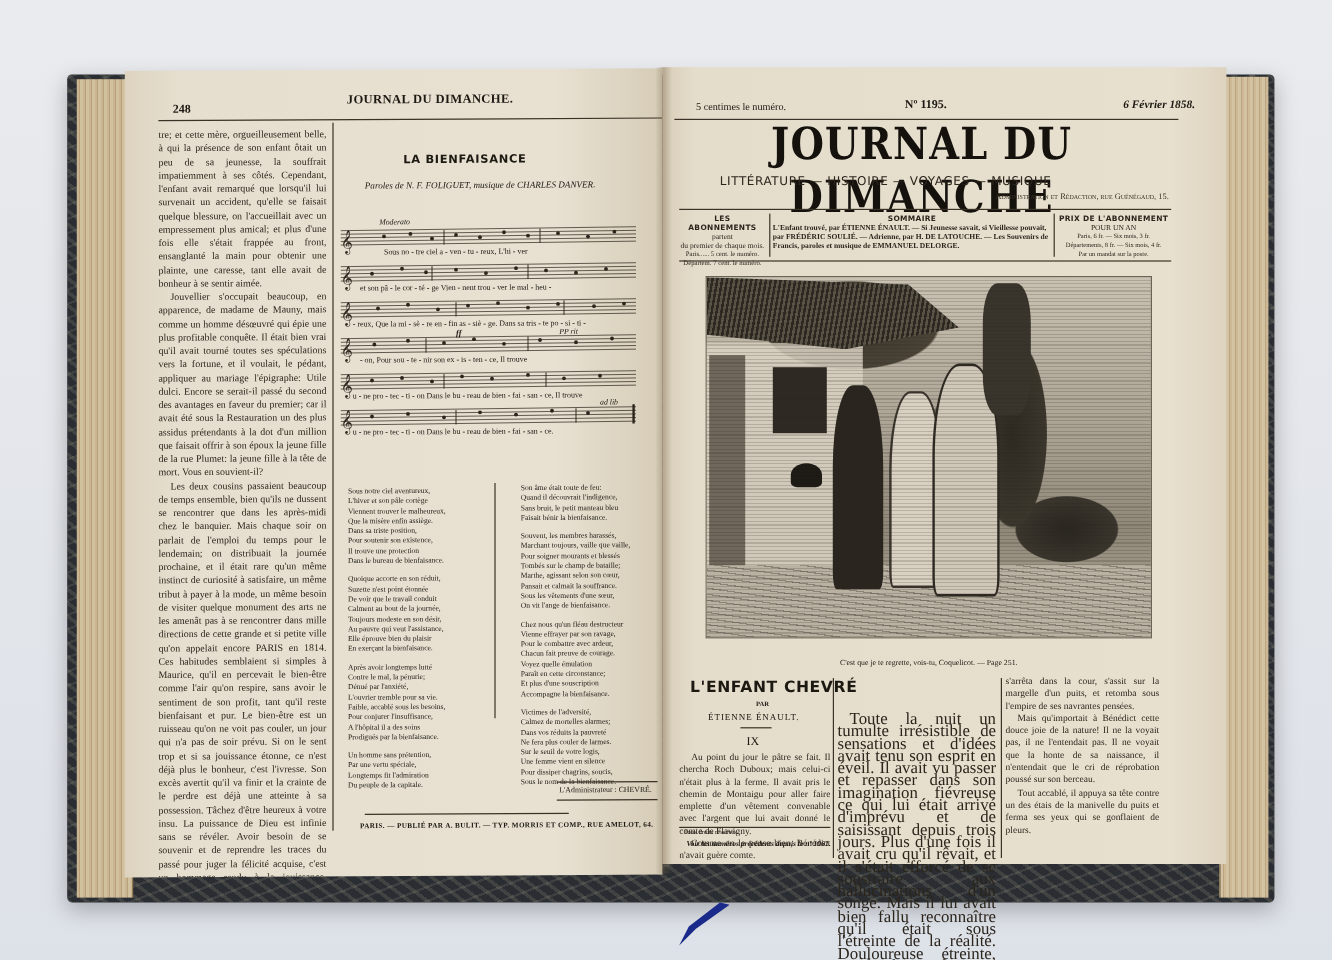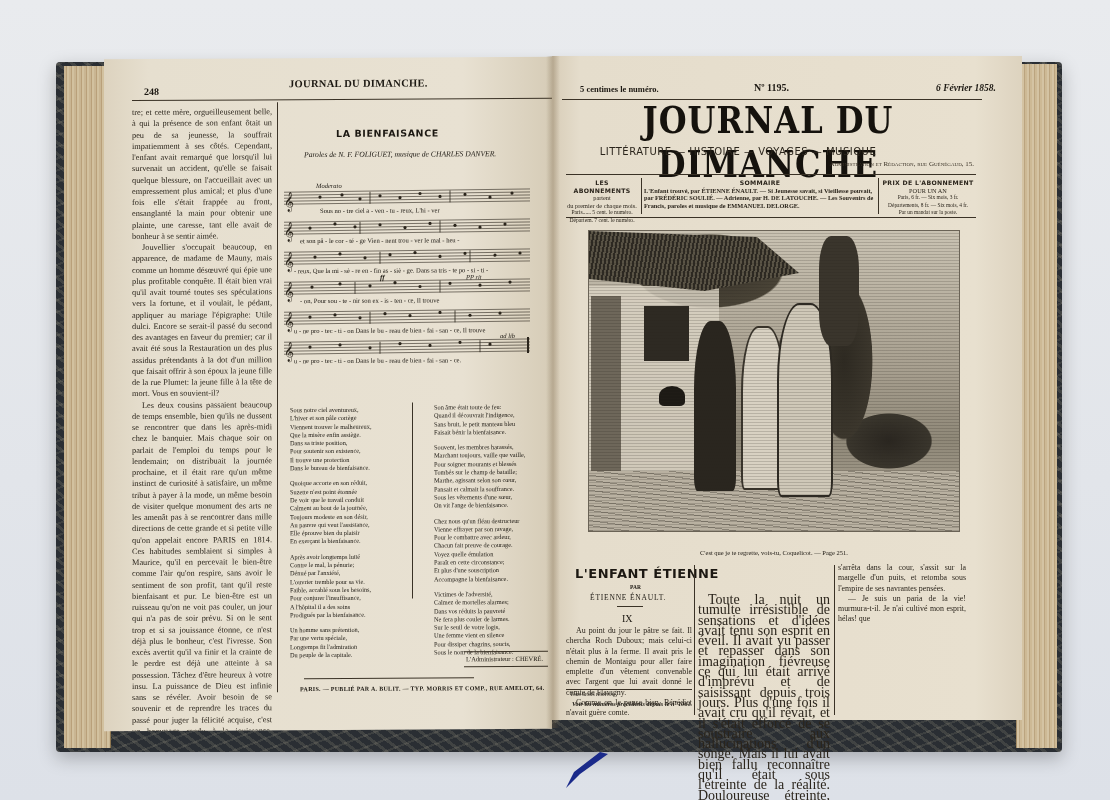--- a/index.html
+++ b/index.html
@@ -262,21 +262,21 @@
   </div>
 
   <div class="rule" style="left:360px;top:594px;width:84px;height:1px;"></div>
   <div class="t" style="left:362px;top:598px;font-size:6.5px;">L'Administrateur : CHEVRÉ.</div>
   <div class="rule" style="left:360px;top:609px;width:84px;height:1px;"></div>
   <div class="rule" style="left:200px;top:620px;width:170px;height:1px;"></div>
   <div class="t" style="left:196px;top:628px;font-size:6px;font-weight:bold;letter-spacing:.3px;">PARIS. — PUBLIÉ PAR A. BULIT. — TYP. MORRIS ET COMP., RUE AMELOT, 64.</div>
 </div>
 
 <div class="page page-right">
-  <div class="t" style="left:28px;top:28px;font-size:8.5px;font-weight:bold;text-align:right;">5 centimes le numéro.</div>
+  <div class="t" style="left:28px;top:28px;font-size:8.5px;font-weight:normal;text-align:right;">5 centimes le numéro.</div>
   <div class="t" style="left:202px;top:26px;font-size:10px;font-weight:bold;">Nº 1195.</div>
   <div class="t" style="left:360px;top:27px;font-size:9.5px;font-weight:bold;font-style:italic;padding-left:24px;">6 Février 1858.</div>
   <div class="rule" style="left:10px;top:43px;width:420px;height:1px;"></div>
 </div>
 <div class="masthead">JOURNAL DU DIMANCHE</div>
 <div class="subhead">LITTÉRATURE — HISTOIRE — VOYAGES — MUSIQUE</div>
 <div class="admin">Administration et Rédaction, rue Guénégaud, 15.</div>
 <div class="rule" style="left:566px;top:174px;width:410px;height:1px;"></div>
 
 <div class="box" style="left:566px;top:179px;width:72px;">
@@ -309,21 +309,21 @@
   <div class="ground"></div>
   <div class="fig" style="left:105px;top:90px;width:42px;height:170px;background:#2a261f;"></div>
   <div class="fig" style="left:152px;top:95px;width:40px;height:160px;background:#d8d1c2;border:2px solid #3a352c;"></div>
   <div class="fig" style="left:188px;top:72px;width:52px;height:190px;background:#cfc8b8;border:2px solid #2e2a23;"></div>
   <div class="fig" style="left:70px;top:155px;width:26px;height:20px;background:#1d1a15;border-radius:50% 50% 20% 20%;"></div>
   <div class="fig" style="left:230px;top:5px;width:40px;height:110px;background:#3a352c;border-radius:30%;"></div>
   <div class="hatch"></div>
 </div>
 <div class="t" style="left:700px;top:549px;font-size:6.5px;">C'est que je te regrette, vois-tu, Coquelicot. — Page 251.</div>
 
-<div class="t" style="left:575px;top:566px;font-family:'DejaVu Sans',sans-serif;font-size:13px;font-weight:bold;letter-spacing:.5px;">L'ENFANT ÉTIENNE</div>
+<div class="t" style="left:575px;top:566px;font-family:'DejaVu Sans',sans-serif;font-size:13px;font-weight:bold;letter-spacing:.5px;">L'ENFANT CHEVRÉ</div>
 <div class="t" style="left:630px;top:584px;font-size:5.5px;font-weight:bold;">PAR</div>
 <div class="t" style="left:590px;top:593px;font-size:7.5px;font-weight:normal;letter-spacing:.8px;">ÉTIENNE ÉNAULT.</div>
 <div class="rule" style="left:617px;top:606px;width:26px;height:1px;"></div>
 <div class="t" style="left:622px;top:613px;font-size:10px;">IX</div>
 
 <div class="col" style="left:566px;top:626px;width:126px;font-size:7.9px;line-height:10.3px;">
   <p>Au point du jour le pâtre se fait. Il chercha Roch Duboux; mais celui-ci n'était plus à la ferme. Il avait pris le chemin de Montaigu pour aller faire emplette d'un vêtement convenable avec l'argent que lui avait donné le comte de Flavigny.</p>
   <p>Comme on le pense bien, Bénédict n'avait guère comte.</p>
 </div>
 <div class="rule" style="left:566px;top:689px;width:126px;height:1px;"></div>
@@ -331,19 +331,20 @@
 <div class="t" style="left:572px;top:700px;font-size:6.3px;font-style:italic;font-weight:bold;">Voir les numéros précédents depuis le nº 1061.</div>
 
 <div class="vrule" style="left:694px;top:565px;height:150px;"></div>
 <div class="col" style="left:698px;top:595px;width:132px;font-size:14px;line-height:10.3px;">
   <p>Toute la nuit un tumulte irrésistible de sensations et d'idées avait tenu son esprit en éveil. Il avait vu passer et repasser dans son imagination fiévreuse ce qui lui était arrivé d'imprévu et de saisissant depuis trois jours. Plus d'une fois il avait cru qu'il rêvait, et il s'était efforcé de se soustraire aux hallucinations d'un songe. Mais il lui avait bien fallu reconnaître qu'il était sous l'étreinte de la réalité. Douloureuse étreinte, qui lui brisait le cœur lorsqu'il se rappelait la révélation que lui avait faite l'ancien forçat.</p>
   <p>Las de l'inutilité de ses recherches, il</p>
 </div>
 <div class="vrule" style="left:834px;top:565px;height:150px;"></div>
 <div class="col" style="left:838px;top:563px;width:128px;font-size:7.9px;line-height:10.3px;">
   <p style="text-indent:0">s'arrêta dans la cour, s'assit sur la margelle d'un puits, et retomba sous l'empire de ses navrantes pensées.</p>
-  <p>— Je suis un paria de la vie! murmura-t-il. Je n'ai cultivé mon esprit, hélas! que</p>
+  <p>Mais qu'importait à Bénédict cette douce joie de la nature! Il ne la voyait pas, il ne l'entendait pas. Il ne voyait que la honte de sa naissance, il n'entendait que le cri de réprobation poussé sur son berceau.</p>
+  <p>Tout accablé, il appuya sa tête contre un des étais de la manivelle du puits et ferma ses yeux qui se gonflaient de pleurs.</p>
 </div>
 
 <div class="gutter"></div>
 <svg style="position:absolute;left:560px;top:750px" width="50" height="40">
   <path d="M40 2 L48 4 L20 24 L6 38 L14 22 Z" fill="#1a2a8a"></path>
 </svg>
 
 </body></html>

